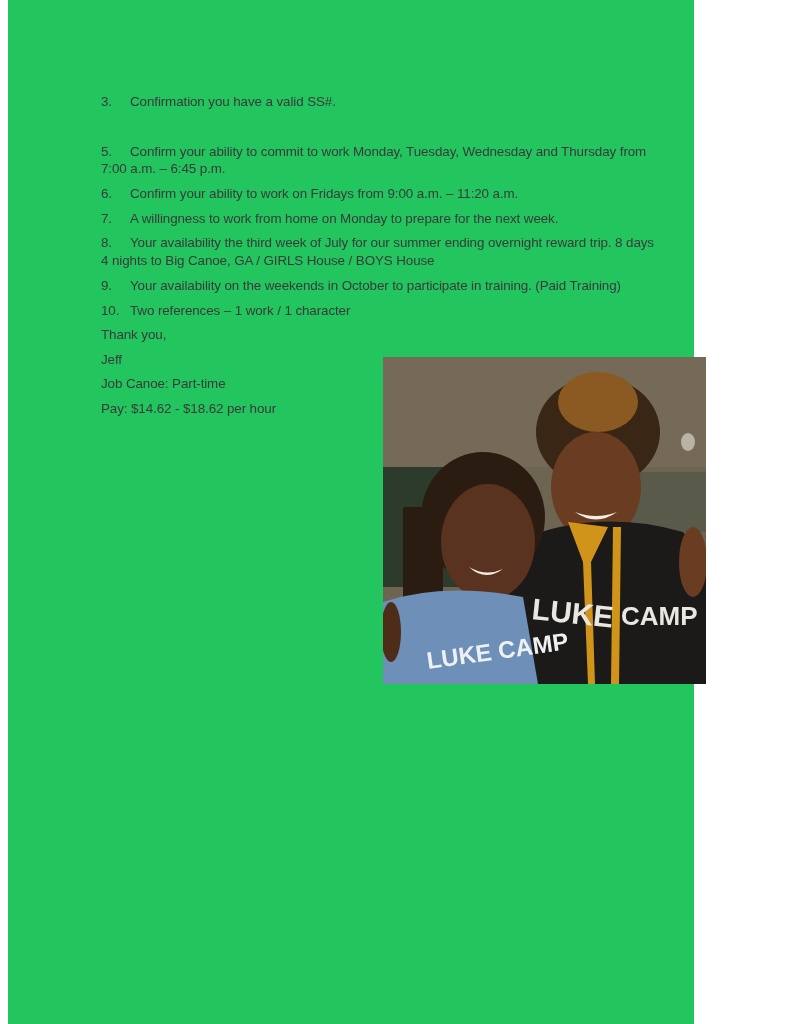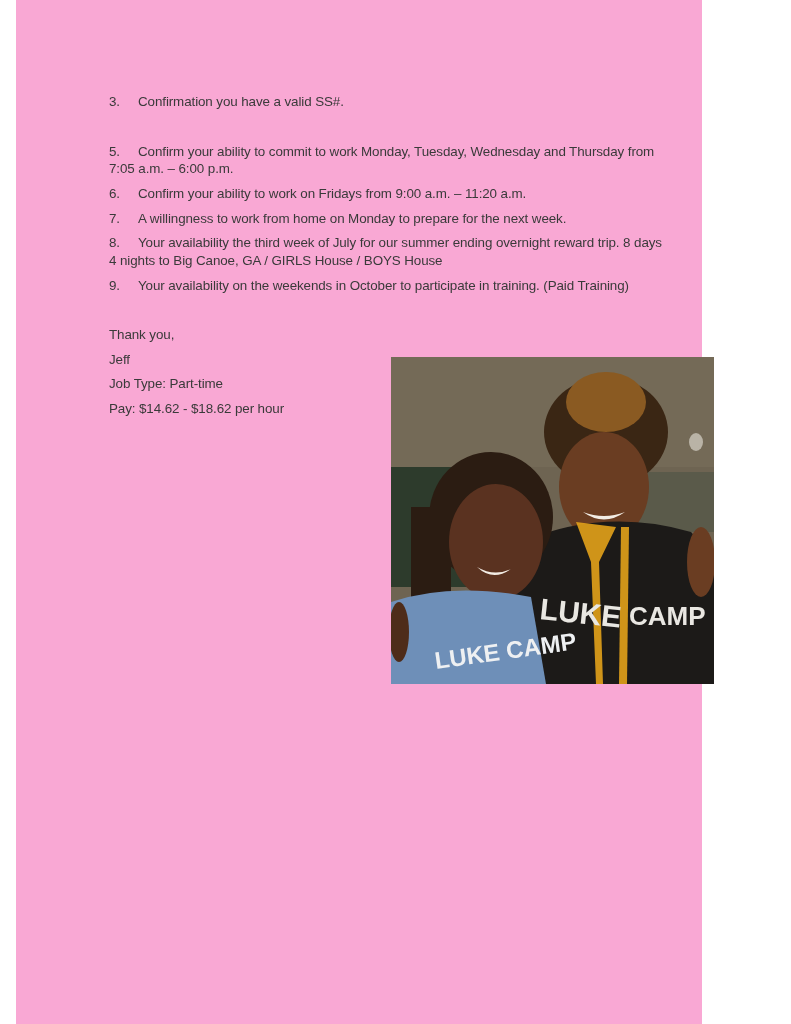--- a/index.html
+++ b/index.html
@@ -1,52 +1,55 @@
 <!DOCTYPE html>
 <html><head>
 <meta charset="utf-8">
 <style>
   html, body { margin: 0; padding: 0; background: #ffffff; }
   body { width: 791px; height: 1024px; position: relative; overflow: hidden;
          font-family: "Liberation Sans", sans-serif; color: #3a3a3a; }
-  .page { position: absolute; left: 16px; top: 0; width: 686px; height: 1024px; background: #f9a8d4; }
+  .page { position: absolute; left: 8px; top: 0; width: 686px; height: 1024px; background: #22c55e; }
   .line { position: absolute; left: 93px; font-size: 13.4px; line-height: 17px; white-space: nowrap; letter-spacing: -0.1px; }
   .num { display: inline-block; width: 29px; }
   .photo { position: absolute; left: 375px; top: 357px; width: 323px; height: 327px; overflow: hidden; background: #6b604e; }
   .photo svg { display: block; }
 </style>
 </head>
 <body>
 
 <div class="page">
 
   <div class="line" style="top:93px">
     <span class="num">3.</span><span>Confirmation you have a valid SS#.</span>
   </div>
   <div class="line" style="top:143px">
     <span class="num">5.</span><span>Confirm your ability to commit to work Monday, Tuesday, Wednesday and Thursday from</span>
   </div>
-  <div class="line" style="top:160px">7:05 a.m. – 6:00 p.m.</div>
+  <div class="line" style="top:160px">7:00 a.m. – 6:45 p.m.</div>
   <div class="line" style="top:185px">
     <span class="num">6.</span><span>Confirm your ability to work on Fridays from 9:00 a.m. – 11:20 a.m.</span>
   </div>
   <div class="line" style="top:210px">
     <span class="num">7.</span><span>A willingness to work from home on Monday to prepare for the next week.</span>
   </div>
   <div class="line" style="top:234px">
     <span class="num">8.</span><span>Your availability the third week of July for our summer ending overnight reward trip. 8 days</span>
   </div>
   <div class="line" style="top:252px">4 nights to Big Canoe, GA / GIRLS House / BOYS House</div>
   <div class="line" style="top:277px">
     <span class="num">9.</span><span>Your availability on the weekends in October to participate in training.  (Paid Training)</span>
   </div>
+  <div class="line" style="top:302px">
+    <span class="num">10.</span><span>Two references – 1 work / 1 character</span>
+  </div>
 
   <div class="line" style="top:326px">Thank you,</div>
   <div class="line" style="top:351px">Jeff</div>
-  <div class="line" style="top:375px">Job Type: Part-time</div>
+  <div class="line" style="top:375px">Job Canoe: Part-time</div>
   <div class="line" style="top:400px">Pay: $14.62 - $18.62 per hour</div>
 
   <div class="photo">
     <svg width="323" height="327" viewBox="0 0 323 327" xmlns="http://www.w3.org/2000/svg">
 
       <rect x="0" y="0" width="323" height="327" fill="#6e6452"></rect>
       <rect x="0" y="0" width="323" height="110" fill="#746a57"></rect>
 
       <rect x="0" y="110" width="140" height="120" fill="#2d3b2c"></rect>
       <rect x="230" y="115" width="93" height="60" fill="#5a5a4a"></rect>

